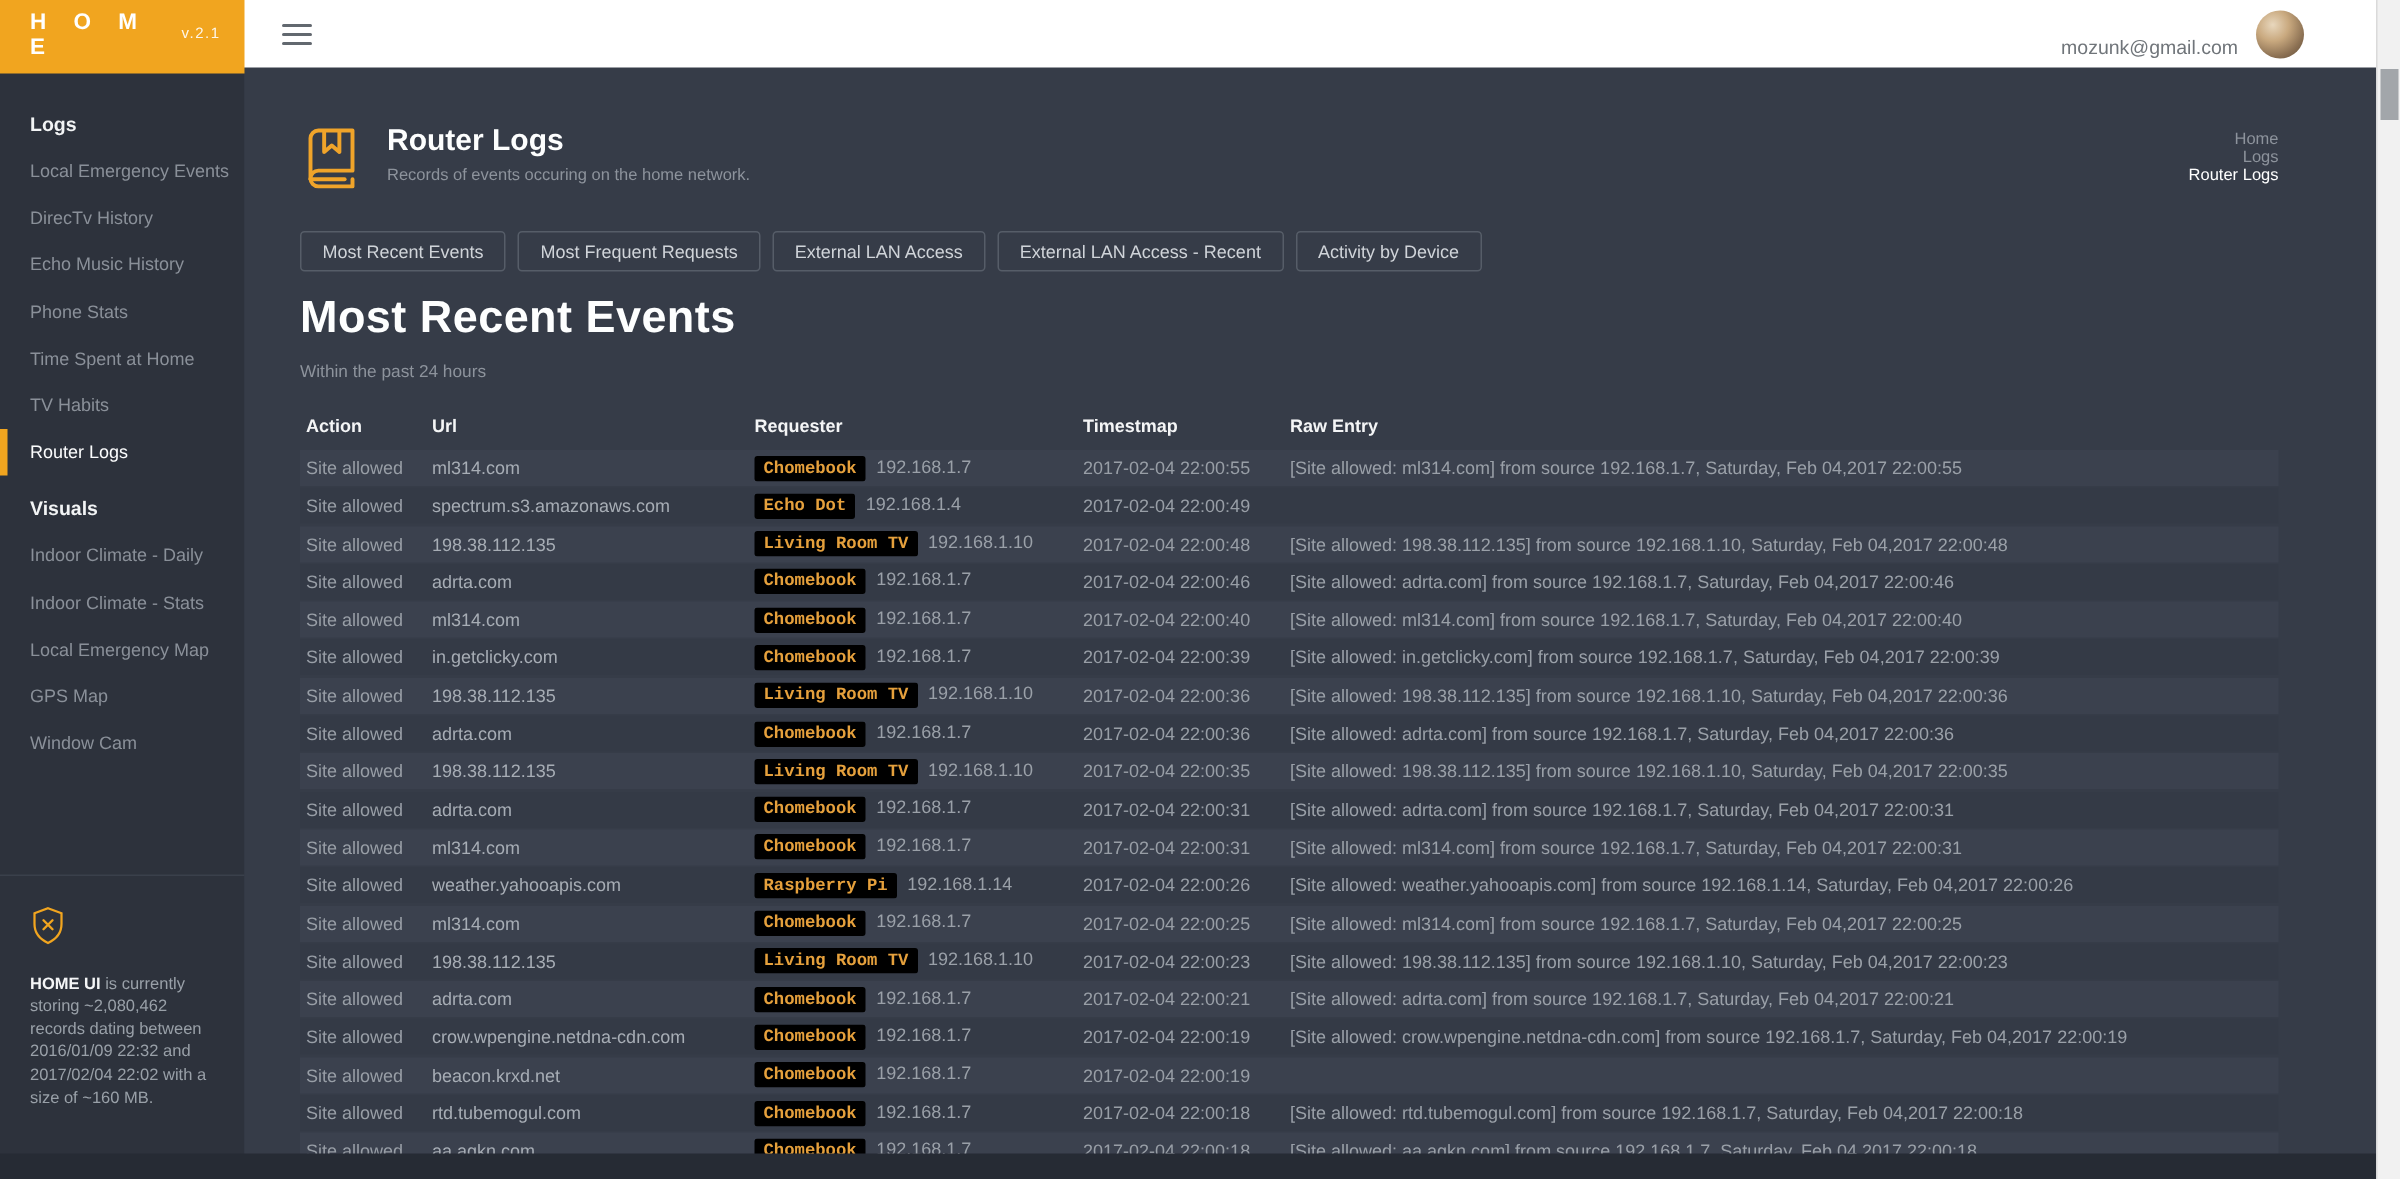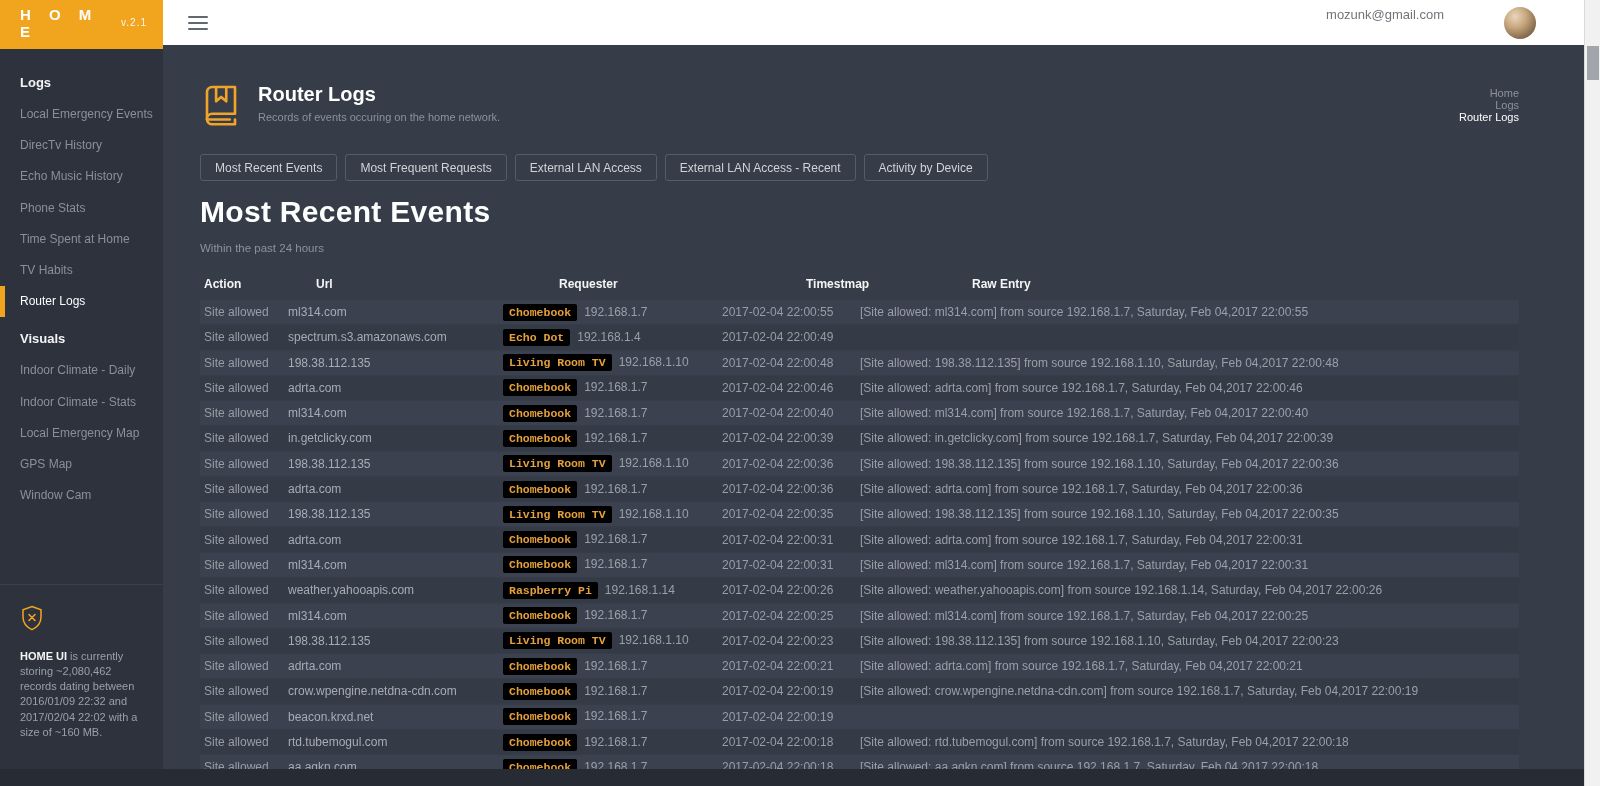--- a/index.html
+++ b/index.html
@@ -9,21 +9,21 @@
   
   .topbar { position:absolute; top:0; left:0; width:1584px; height:45px; background:#FFFFFF;
             display:flex; align-items:center; z-index:4; }
   .logo { width:163px; height:52px; background:#F1A51F; color:#fff; display:flex;
           align-items:center; justify-content:space-between; padding:0 16px 0 20px; }
   .logo .name { font-size:15px; font-weight:bold; letter-spacing:7px; }
   .logo .ver  { font-size:10px; opacity:.9; letter-spacing:1px; }
   .hamburger { margin-left:25px; width:20px; height:14px; display:flex; flex-direction:column;
                justify-content:space-between; cursor:pointer; }
   .hamburger span { display:block; height:2px; background:#62686F; border-radius:1px; }
-  .account { margin-left:auto; display:flex; align-items:flex-start; padding-right:48px;gap:48px; }
+  .account { margin-left:auto; display:flex; align-items:flex-end; padding-right:48px; }
   .account .email { font-size:13px; color:#70757A; margin-right:12px; }
   .avatar { width:32px; height:32px; border-radius:50%;
             background:radial-gradient(circle at 35% 30%, #e8d7bd 0%, #c9a97f 35%, #8a6f52 70%, #5d4a36 100%); }
 
   
   .scrollbar { position:absolute; top:0; right:0; width:16px; height:786px; background:#F1F1F1;
                border-left:1px solid #DADADA; z-index:6; }
   .scrollbar .thumb { position:absolute; top:46px; left:2px; width:12px; height:34px; background:#A2A6AA; }
 
   
@@ -53,21 +53,21 @@
   .crumb.current { color:#FFFFFF; cursor:default; }
 
   .tabs { display:flex; gap:8px; margin-top:27px; }
   .tab { background:transparent; border:1px solid #565D68; border-radius:3px; color:#D0D4D9;
          font-size:12px; font-family:"Liberation Sans", sans-serif; height:27px; padding:0 14px; cursor:pointer; }
 
   .h1 { font-size:30px; font-weight:bold; color:#FDFEFE; margin-top:14px; letter-spacing:.3px; }
   .range { font-size:11.5px; color:#8D939C; margin-top:13px; }
 
   
-  .thead { display:flex; margin-top:19px; padding:4px 0 9px 0; font-size:12px; font-weight:bold; color:#F4F5F6;gap:28px; }
+  .thead { display:flex; margin-top:19px; padding:4px 0 9px 0; font-size:12px; font-weight:bold; color:#F4F5F6; }
   .c { padding-left:4px; white-space:nowrap; overflow:hidden; }
   .c0 { width:84px; }  .c1 { width:215px; } .c2 { width:219px; }
   .c3 { width:138px; } .c4 { flex:1; }
   .trow { display:flex; align-items:center; height:24px; margin-bottom:1.3px; font-size:12px; }
   .trow:nth-child(odd)  { background:#3B414E; }
   .trow:nth-child(even) { background:#343A46; }
   .cell-action { color:#989EA6; } .cell-url { color:#A7ADB5; }
   .cell-ts { color:#989EA6; } .cell-raw { color:#9AA0A8; }
   .badge { display:inline-block; background:#000000; color:#E5A03C; font-family:"Liberation Mono", monospace;
            font-size:11.5px; font-weight:bold; padding:2px 6px; border-radius:2px; margin-right:7px; }

